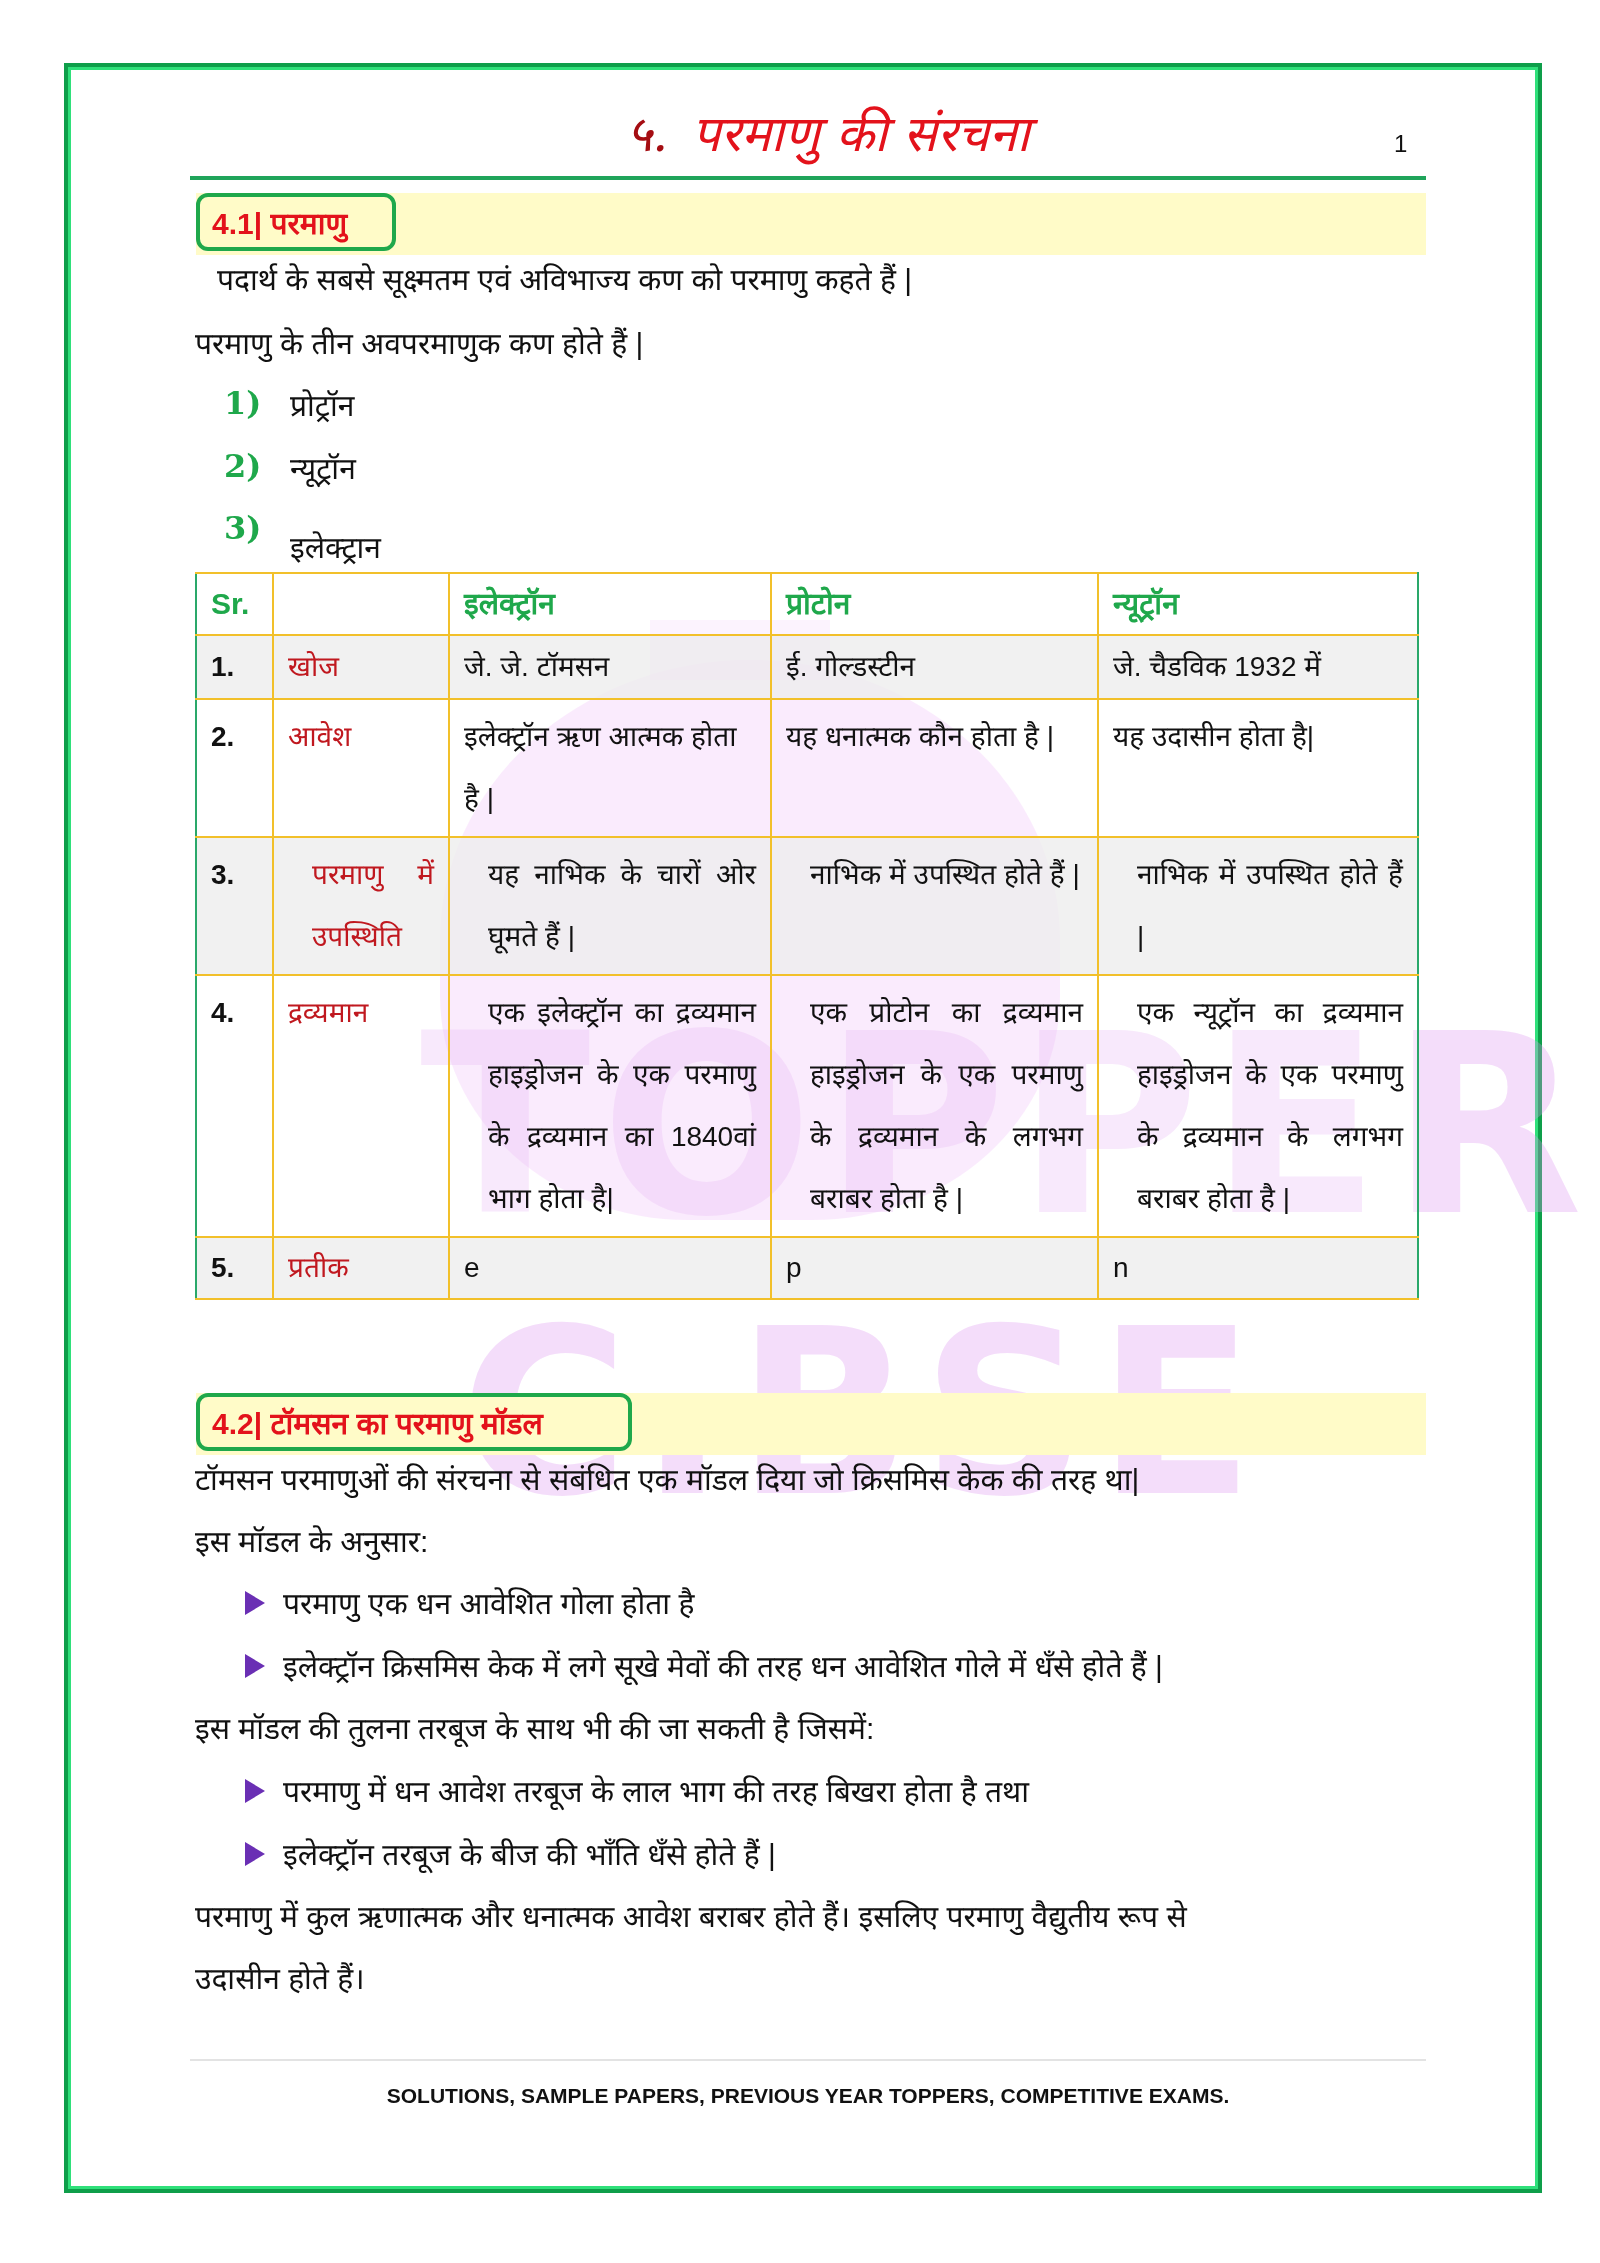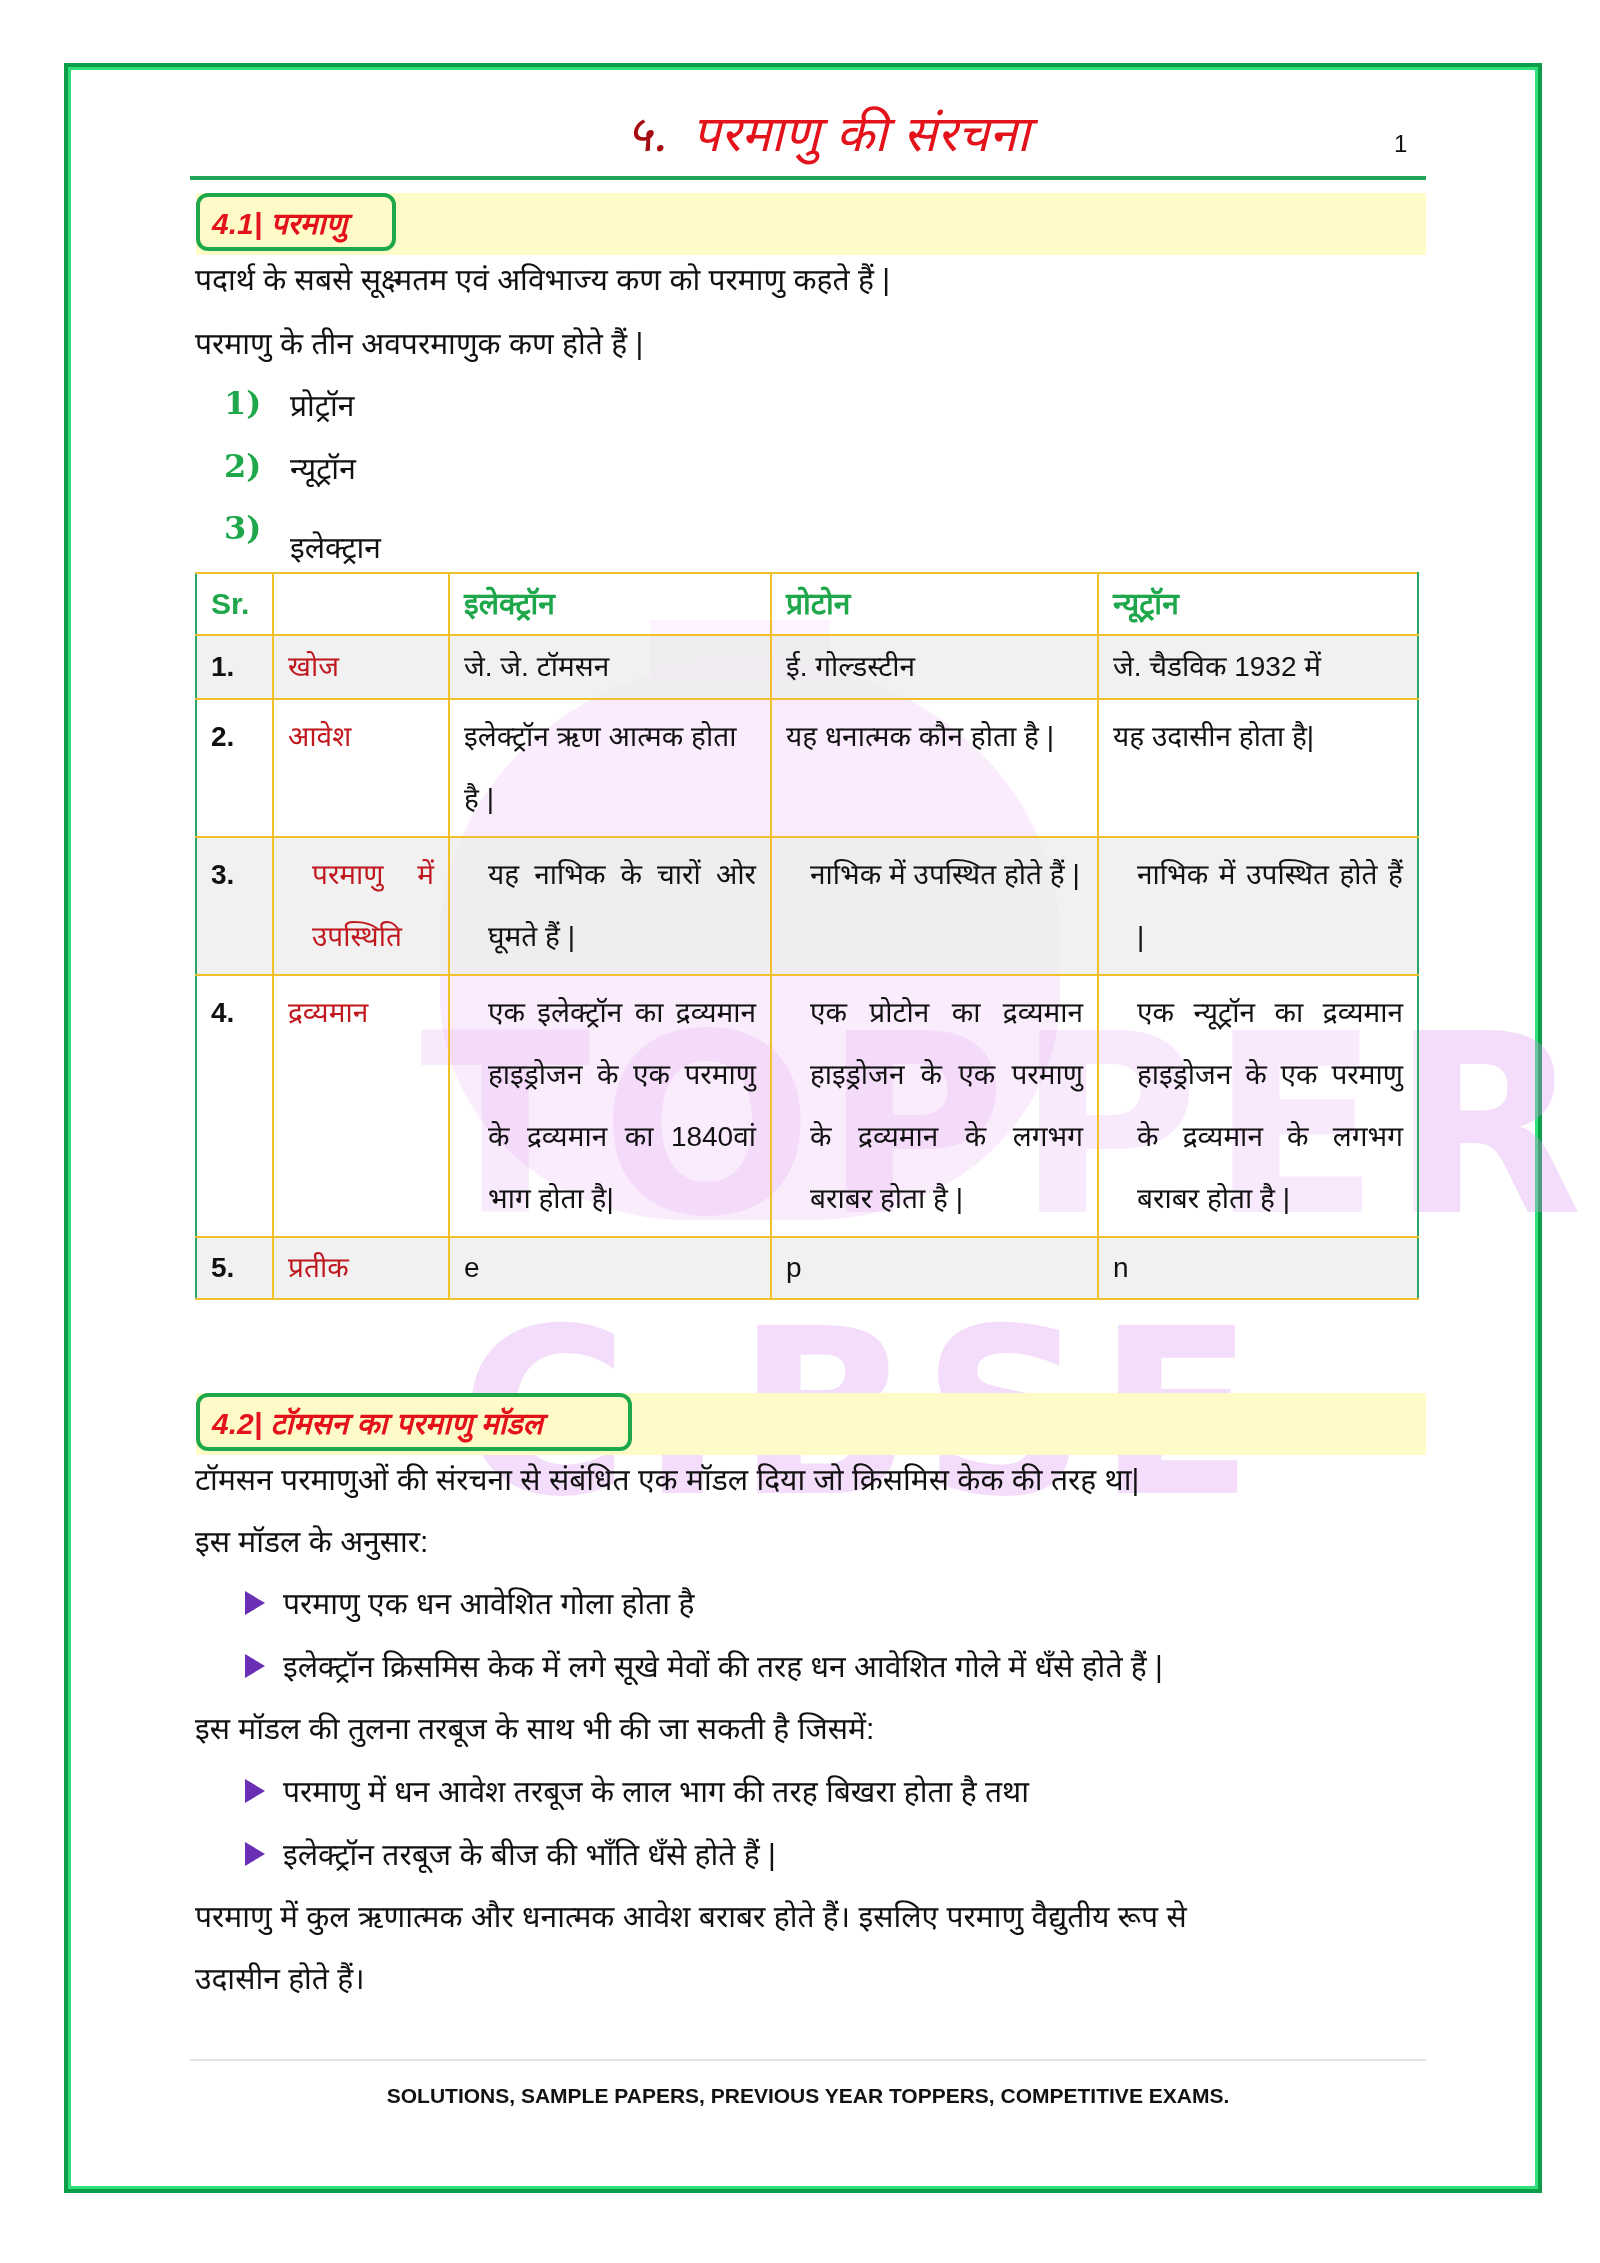--- a/index.html
+++ b/index.html
@@ -18,21 +18,21 @@
 
   .title { position: absolute; left: 0; width: 1600px; top: 98px; text-align: center;
            font-family: "DejaVu Serif", serif; font-style: italic; font-size: 50px; color: #e3121b; margin-left: 28px; }
   .title .num { color: #a50d12; margin-right: 24px; }
   .page-num { position: absolute; left: 1394px; top: 130px; font-size: 24px; color: #111; }
   .title-rule { position: absolute; left: 190px; top: 176px; width: 1236px; height: 4px; background: #1fa45a; }
 
   .sec-band { position: absolute; left: 196px; height: 62px; width: 1230px; background: #fffbc8; }
   .sec-box { position: absolute; left: 196px; height: 58px; border: 4px solid #1fa84b; border-radius: 12px;
              background: #fffbc8; box-sizing: border-box; padding: 0 12px; display: flex; align-items: center;
-             font-weight: bold; font-size: 30px; color: #e3121b; white-space: nowrap; font-style: italic; }
+             font-weight: bold; font-size: 30px; color: #e3121b; white-space: nowrap; }
 
   .line { position: absolute; left: 195px; font-size: 30px; color: #111; white-space: nowrap; }
   .list-num { position: absolute; left: 224px; font-family: "DejaVu Serif", serif; font-weight: bold; font-size: 32px; color: #1fa84b; }
   .list-text { position: absolute; left: 290px; font-size: 30px; color: #111; }
 
   table.cmp { position: absolute; left: 195px; top: 572px; width: 1222px; border-collapse: collapse;
               border: 2px solid #2aa86a; font-size: 28px; table-layout: fixed; }
   table.cmp td, table.cmp th { border: 2px solid #f2c02a; vertical-align: top; padding: 6px 14px;
                                text-align: left; line-height: 62px; }
   table.cmp tr > *:first-child { border-left: 2px solid #2aa86a; }
@@ -72,21 +72,21 @@
 
 <div class="title">
   <span class="num">५.</span><span>परमाणु की संरचना</span>
 </div>
 <div class="page-num">1</div>
 <div class="title-rule"></div>
 
 <div class="sec-band" style="top:193px;"></div>
 <div class="sec-box" style="top:193px; width:200px;">4.1| परमाणु</div>
 
-<div class="line" style="top:258px;">पदार्थ के सबसे सूक्ष्मतम एवं अविभाज्य कण को परमाणु कहते हैं |</div>
+<div class="line" style="top:258px;margin-left:22px;">पदार्थ के सबसे सूक्ष्मतम एवं अविभाज्य कण को परमाणु कहते हैं |</div>
 <div class="line" style="top:322px;">परमाणु के तीन अवपरमाणुक कण होते हैं |</div>
 
 <div>
   <div class="list-num" style="top:384px;">1)</div>
   <div class="list-text" style="top:384px;">प्रोट्रॉन</div>
   <div class="list-num" style="top:447px;">2)</div>
   <div class="list-text" style="top:447px;">न्यूट्रॉन</div>
   <div class="list-num" style="top:509px;">3)</div>
   <div class="list-text" style="top:509px;margin-top:17px;">इलेक्ट्रान</div>
 </div>

